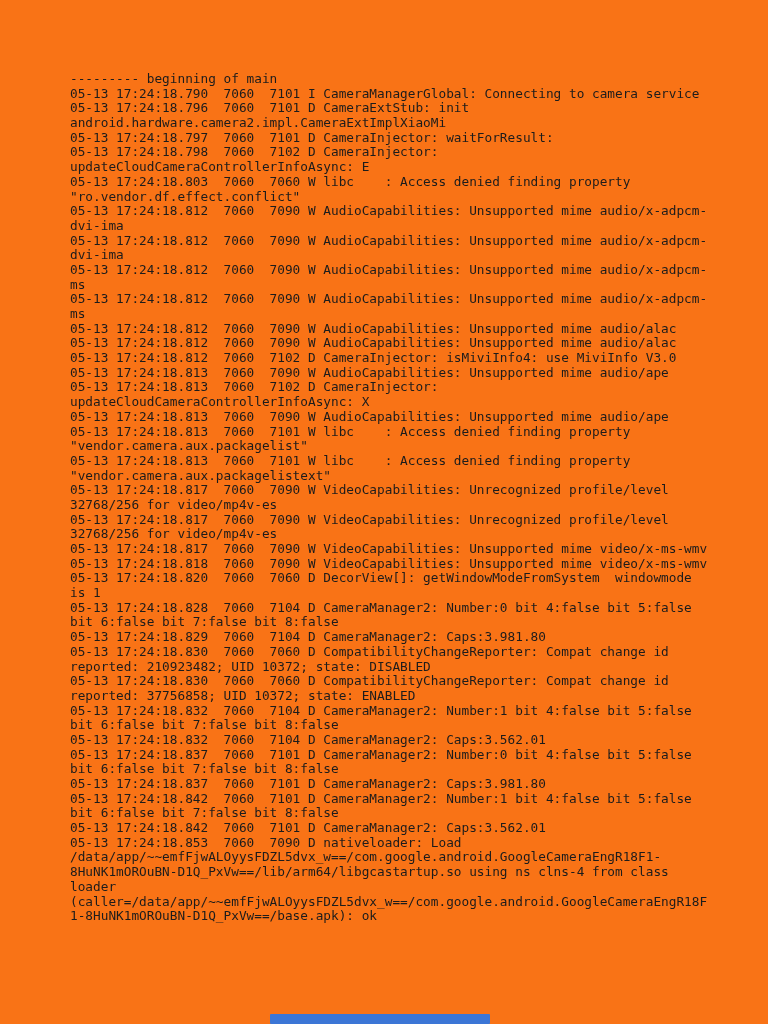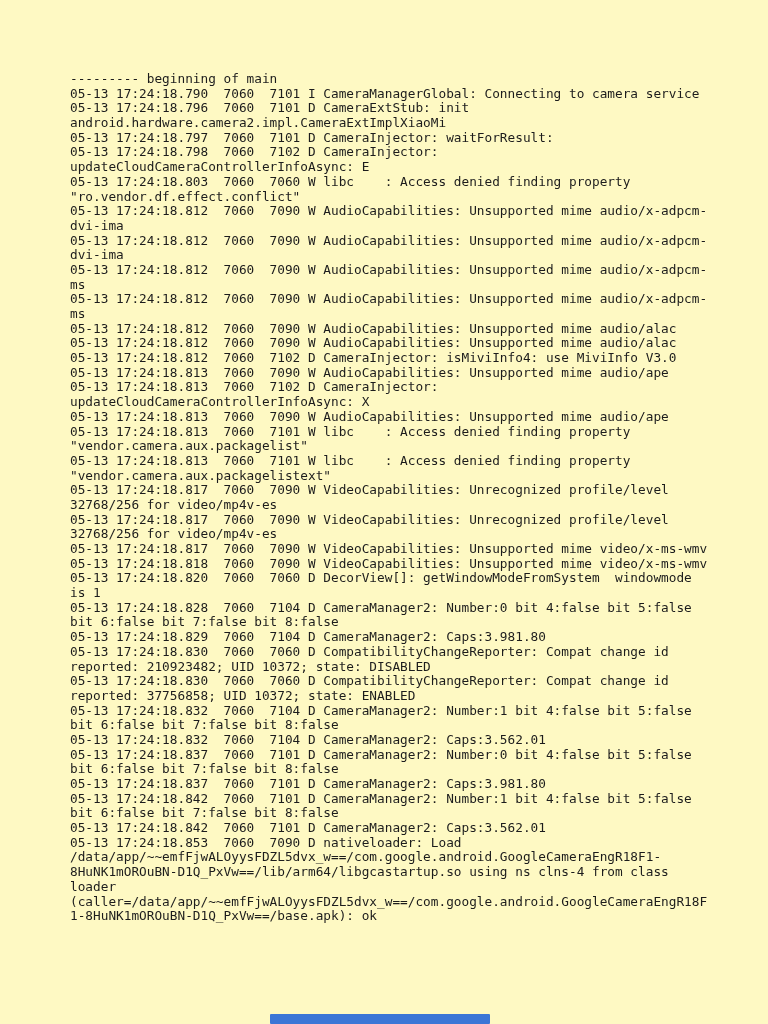--- a/index.html
+++ b/index.html
@@ -9,21 +9,21 @@
   body {
     width: 768px;
     height: 1024px;
     background: #ffffff;
     position: relative;
     overflow: hidden;
   }
   .page {
     position: absolute;
     inset: 0;
-    background: #fef9c3;
+    background: #f97316;
   }
   .log {
     position: absolute;
     left: 70px;
     top: 72px;
     width: 648px;
     font-family: "DejaVu Sans Mono", "Liberation Mono", monospace;
     font-size: 12.75px;
     line-height: 14.69px;
     color: #1c1c1c;

